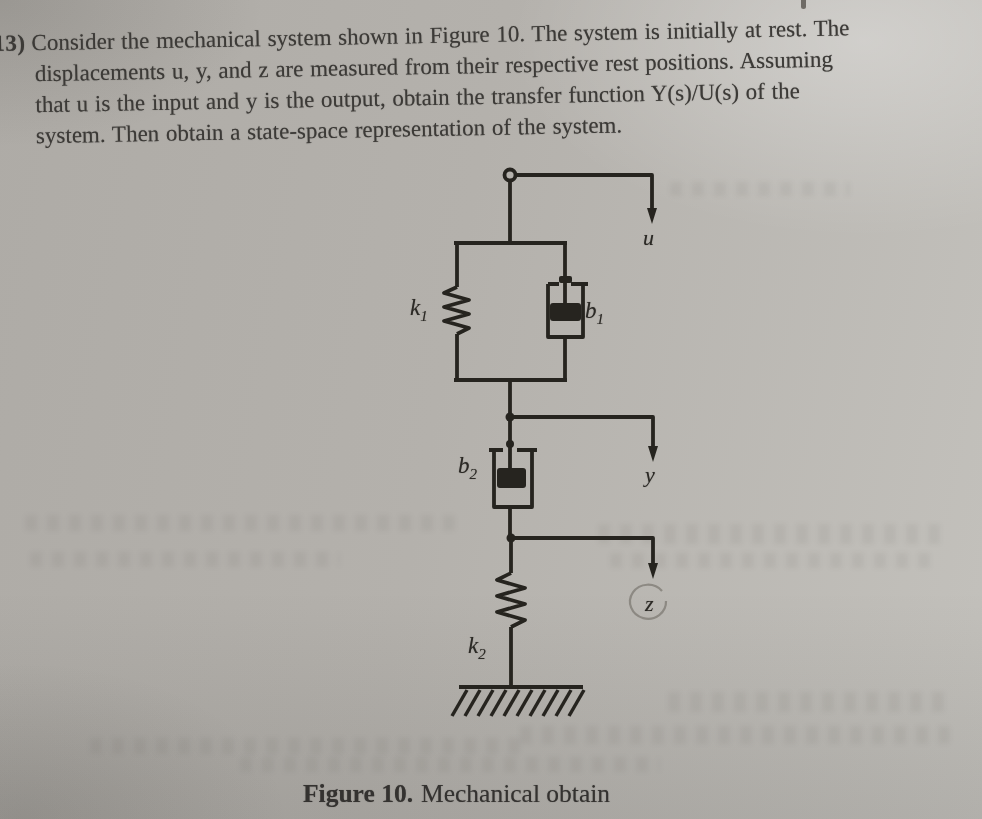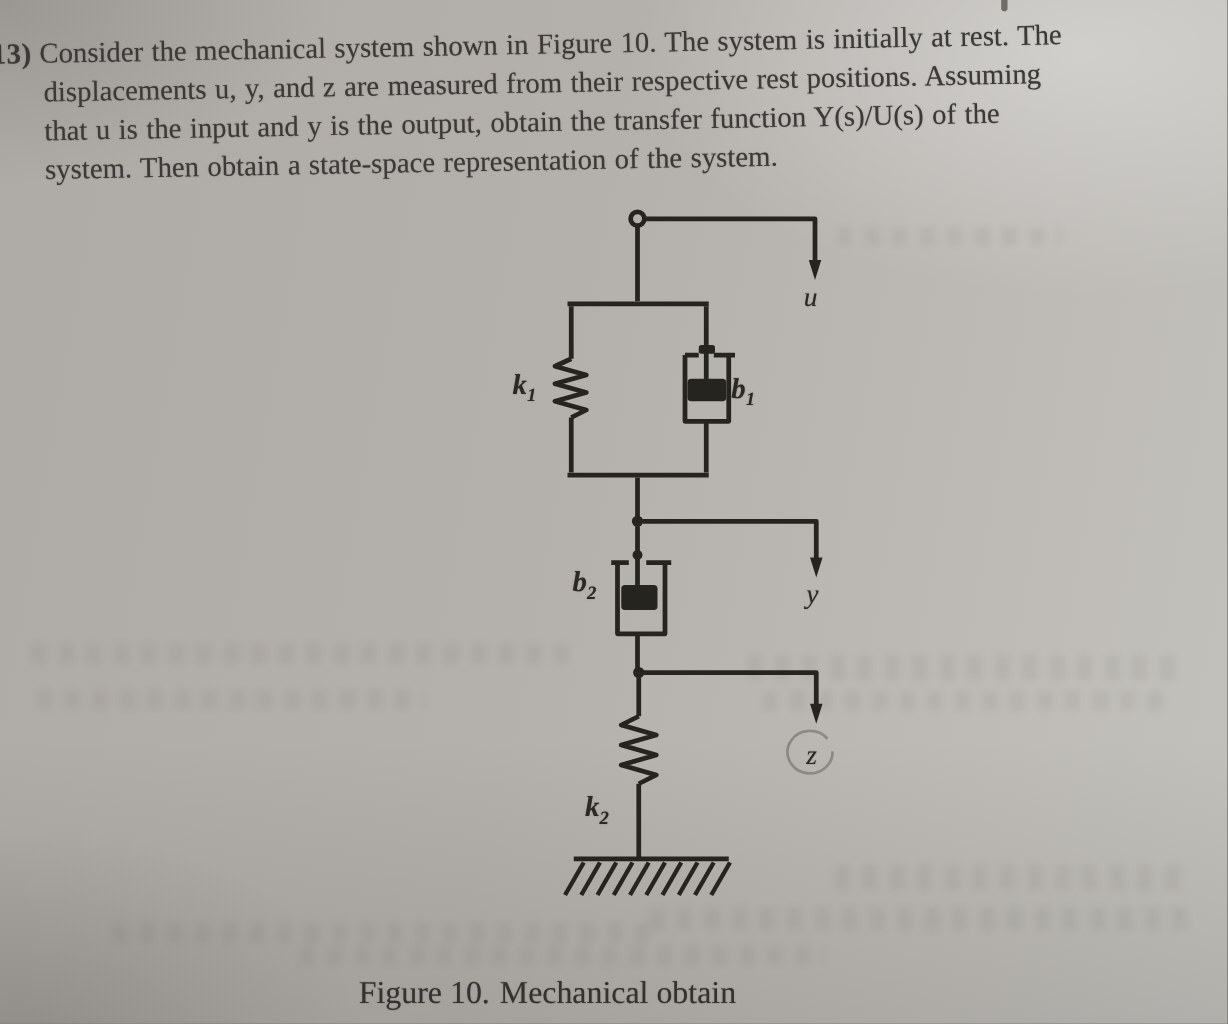--- a/index.html
+++ b/index.html
@@ -22,31 +22,31 @@
     word-spacing:1px;
   }
   .pline { white-space:nowrap; }
   .pline.indent { margin-left:41px; }
   .pnum { font-weight:bold; letter-spacing:.5px; margin-right:6px; }
   
   #fig-svg { position:absolute; left:0; top:0; }
   .ink { stroke:#26241f; fill:none; stroke-width:3.8; stroke-linecap:butt; stroke-linejoin:round; }
   .ink-fill { fill:#26241f; stroke:none; }
   .lbl {
-    position:absolute; color:#2b2925; font-style:italic; font-weight:bold;
+    position:absolute; color:#2b2925; font-style:italic; font-weight:normal;
     font-size:23px; line-height:24px; text-shadow:0 0 1px rgba(50,48,44,.5);
   }
   .lbl .sub { font-size:15px; vertical-align:-6px; line-height:0; }
   .lbl.axis { font-weight:normal; font-size:22px; }
   
   .caption {
     position:absolute; left:287px; top:779px; white-space:nowrap;
     color:#343230; font-size:25.5px; text-shadow:0 0 1px rgba(55,53,50,.55);
   }
-  .caption .cap-bold { font-weight:normal; margin-right:8px; }
+  .caption .cap-bold { font-weight:bold; margin-right:8px;margin-left:16px; }
   
   .smudge {
     position:absolute; filter:blur(2.5px); opacity:.5; border-radius:3px;
     background:repeating-linear-gradient(90deg, rgba(92,90,84,.16) 0 12px, rgba(92,90,84,0) 12px 22px);
   }
   .tick-artifact {
     position:absolute; left:801px; top:0; width:5px; height:9px;
     background:#57544e; opacity:.8; border-radius:0 0 3px 3px;
   }
 </style>

